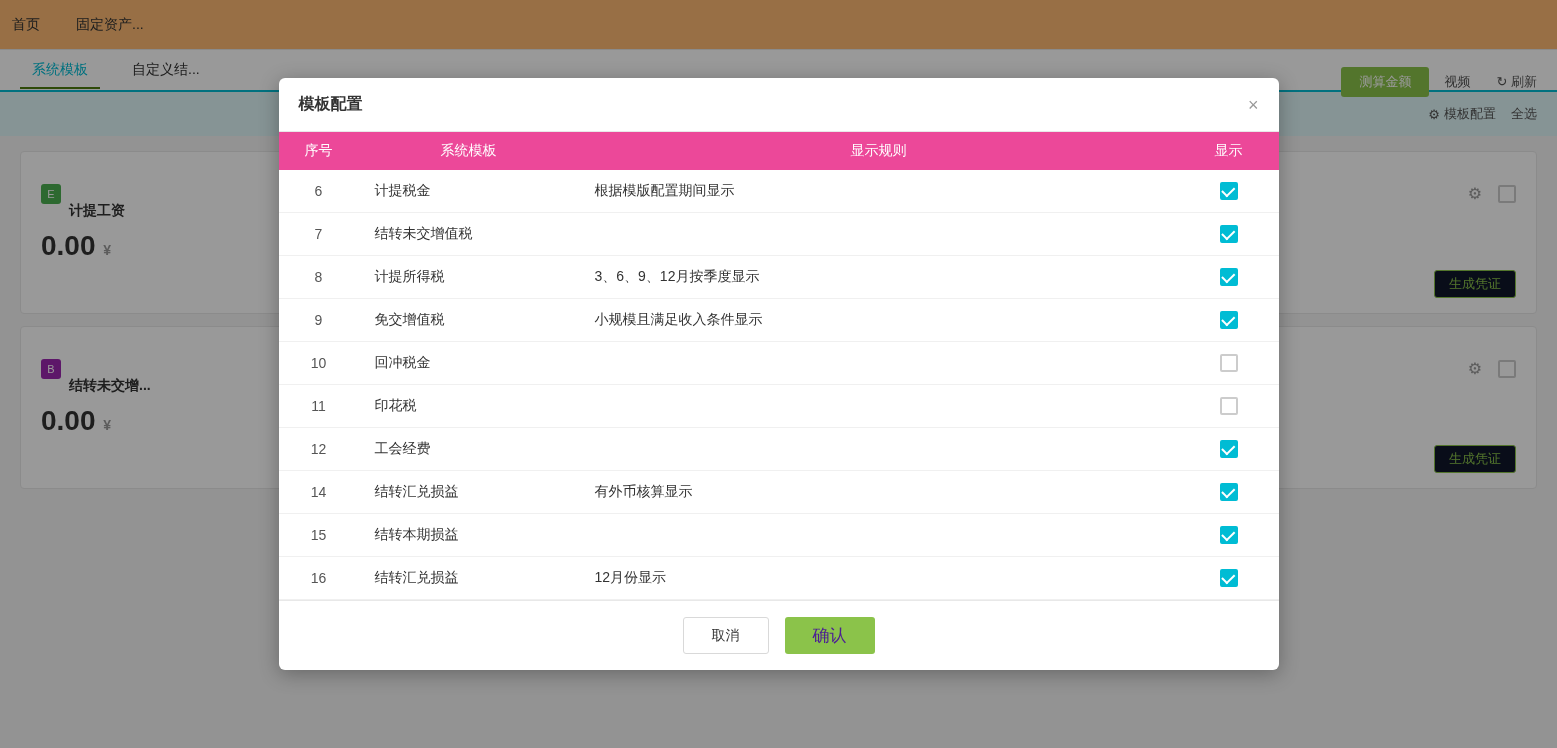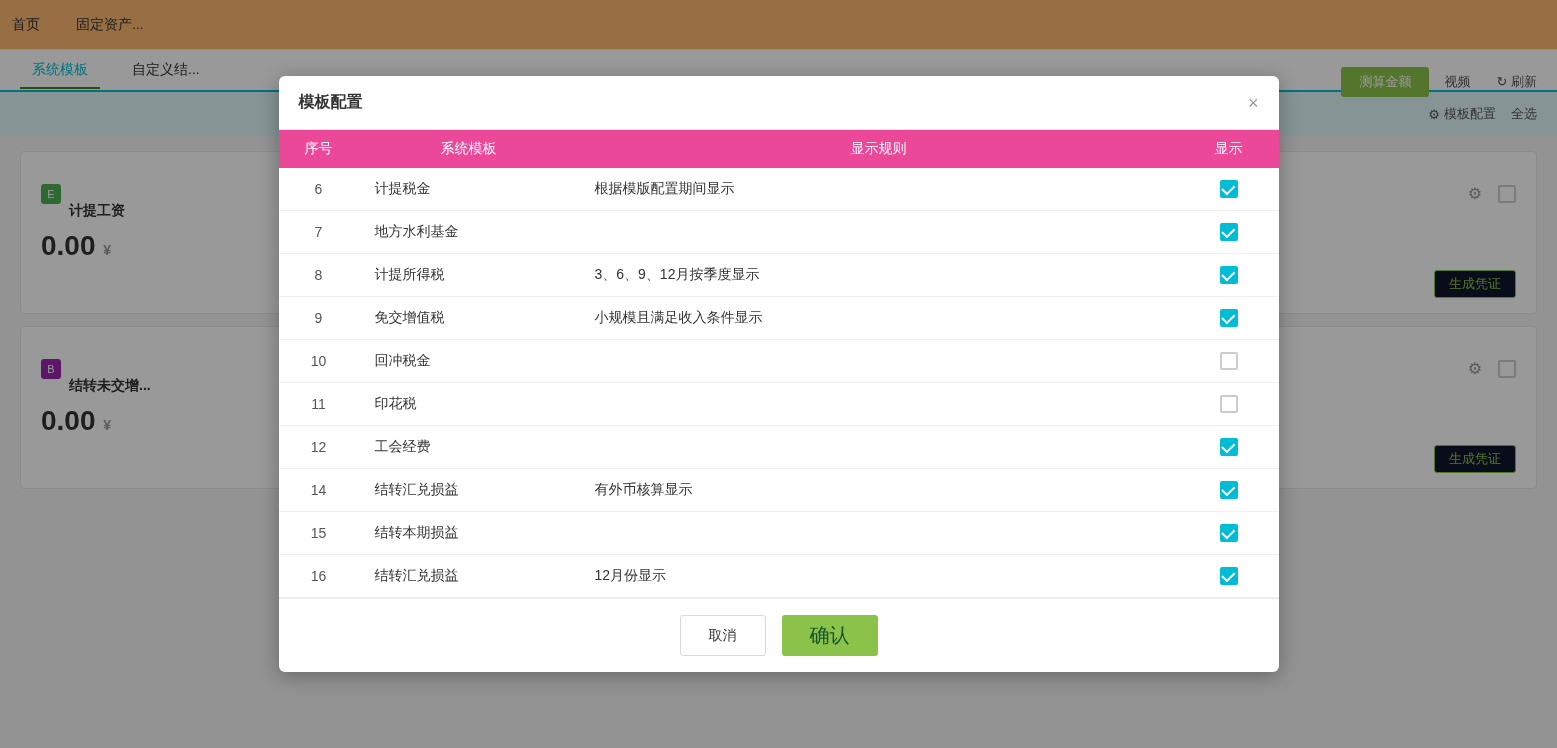--- a/index.html
+++ b/index.html
@@ -290,25 +290,25 @@
       color: #333;
       padding: 7px 28px;
       border-radius: 3px;
       cursor: pointer;
       font-size: 14px;
     }
 
     .btn-confirm {
       background: #8bc34a;
       border: none;
-      color: #14532d;
+      color: #4c1d95;
       padding: 7px 28px;
       border-radius: 3px;
       cursor: pointer;
-      font-size: 20px;
+      font-size: 17px;
     }
 
     .template-config-link {
       display: flex;
       align-items: center;
       gap: 4px;
       color: #555;
       font-size: 13px;
       cursor: pointer;
     }
@@ -410,21 +410,21 @@
               <td>计提税金</td>
               <td>根据模版配置期间显示</td>
               <td>
                 <div class="checkbox-wrap">
                   <div class="custom-checkbox checked" style="cursor: pointer;"></div>
                 </div>
               </td>
             </tr>
             <tr>
               <td>7</td>
-              <td>地方水利基金</td>
+              <td>结转未交增值税</td>
               <td></td>
               <td>
                 <div class="checkbox-wrap">
                   <div class="custom-checkbox checked" style="cursor: pointer;"></div>
                 </div>
               </td>
             </tr>
             <tr>
               <td>8</td>
               <td>计提所得税</td>

